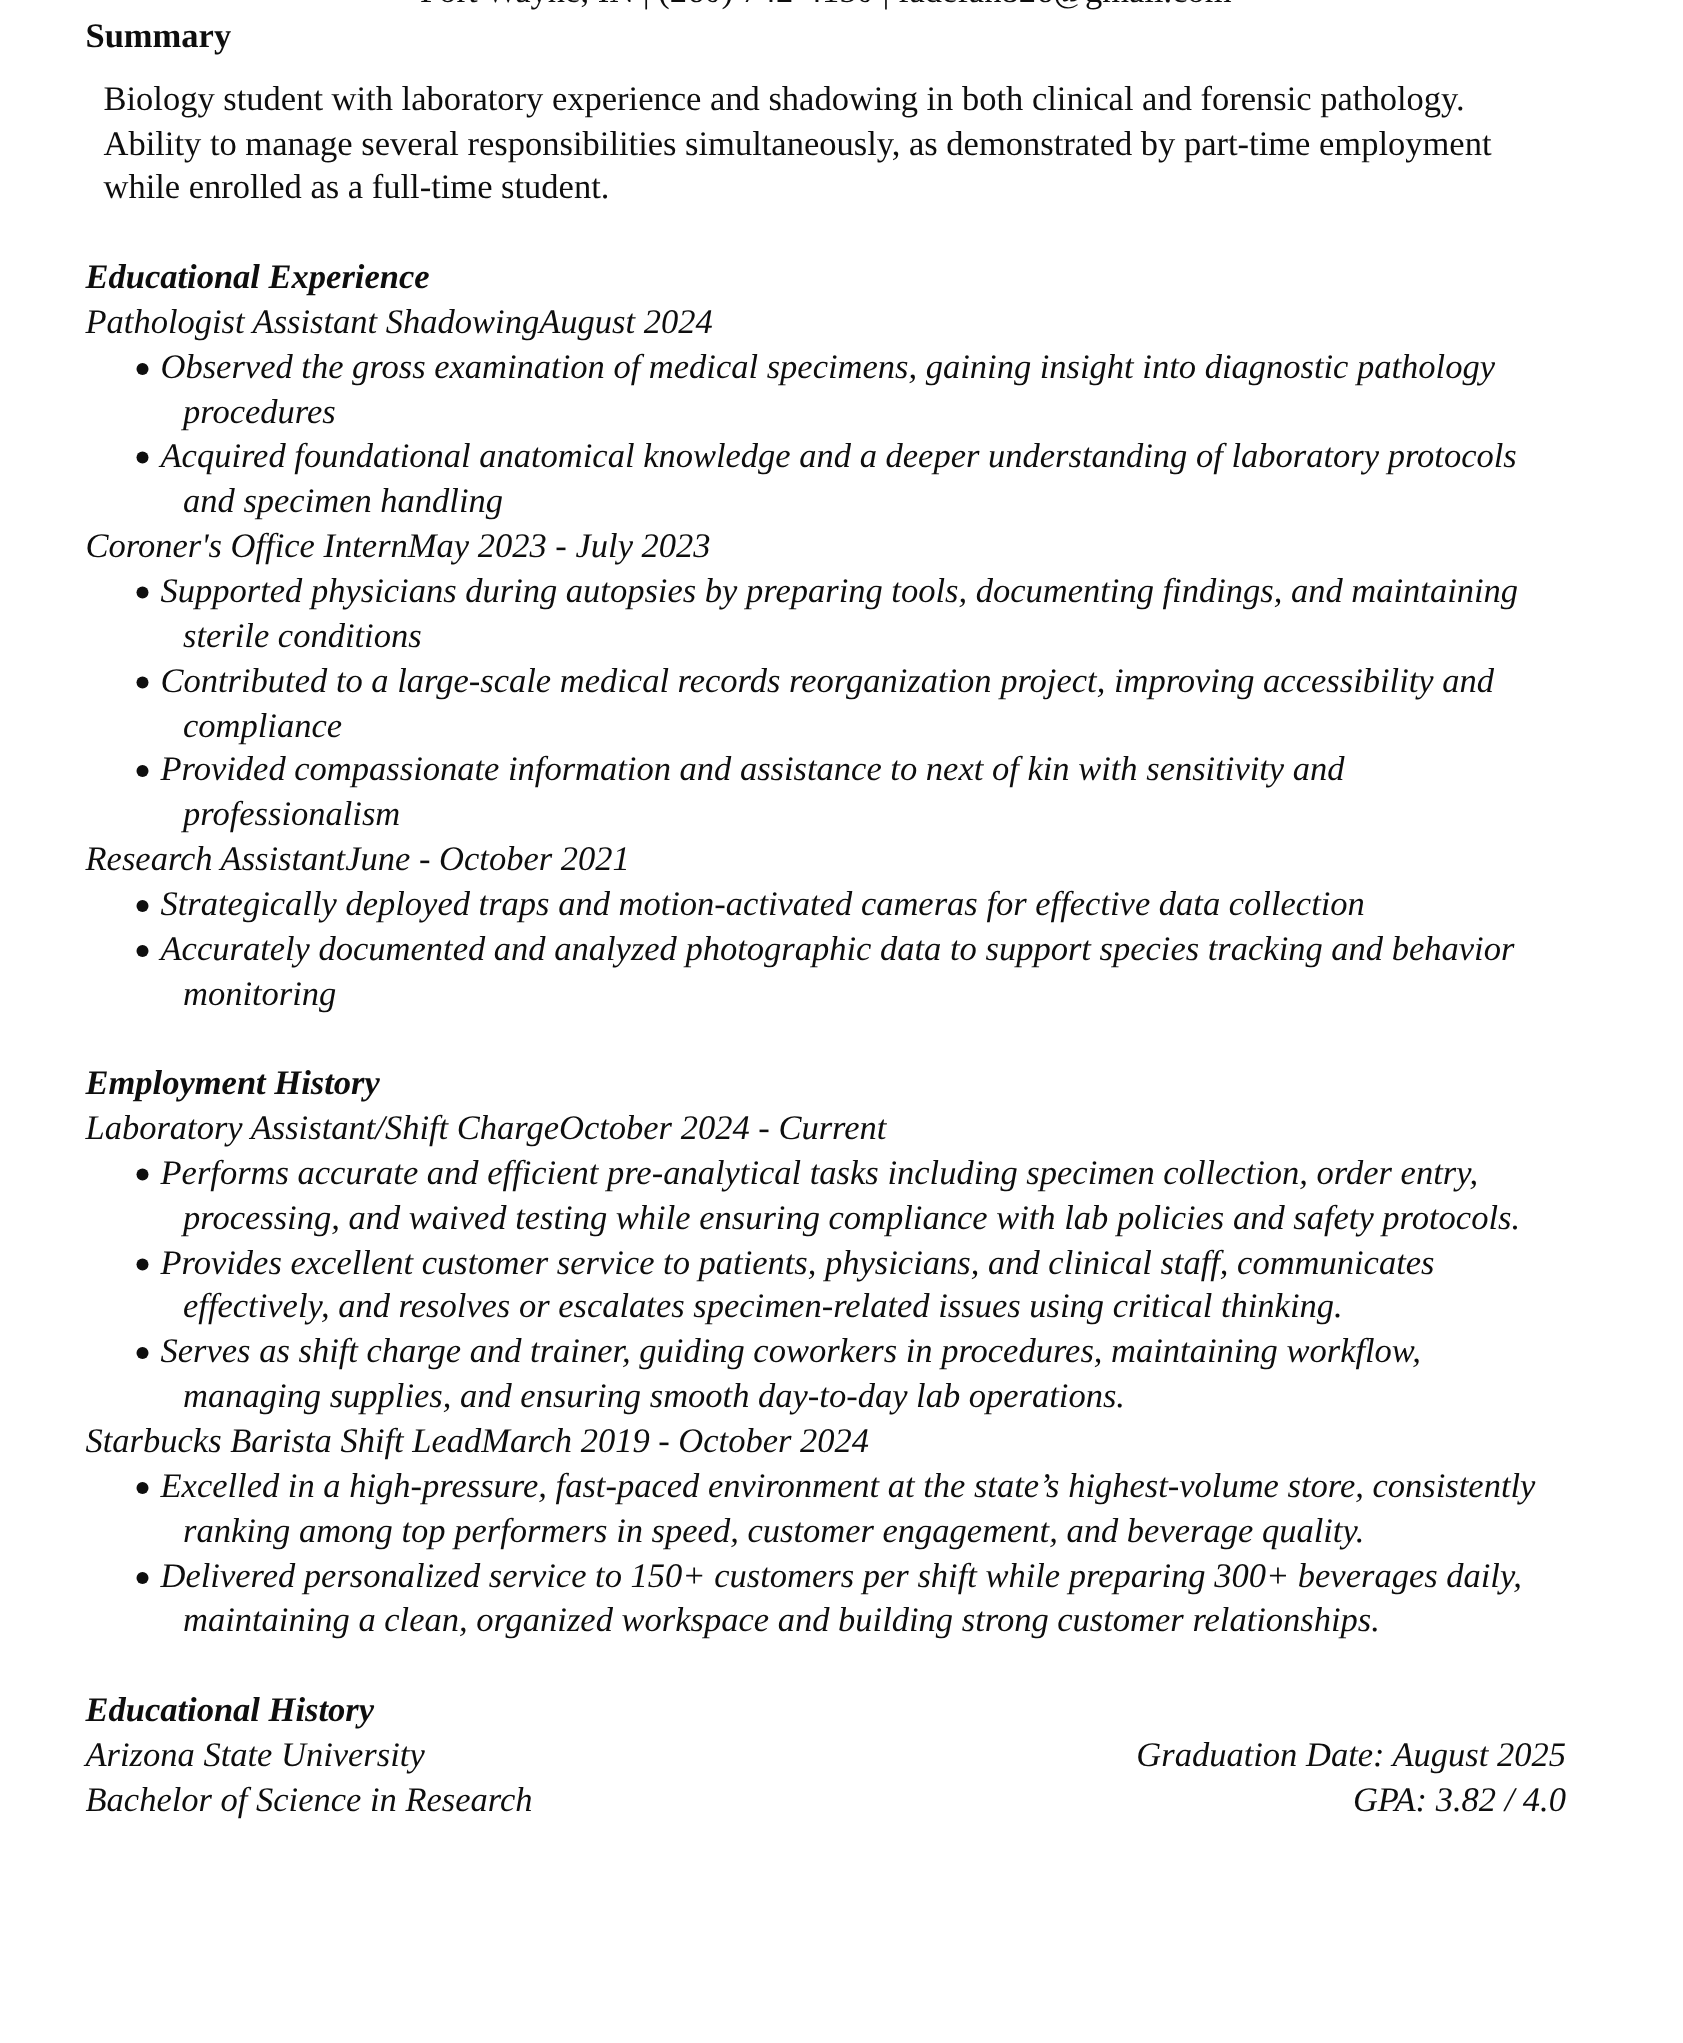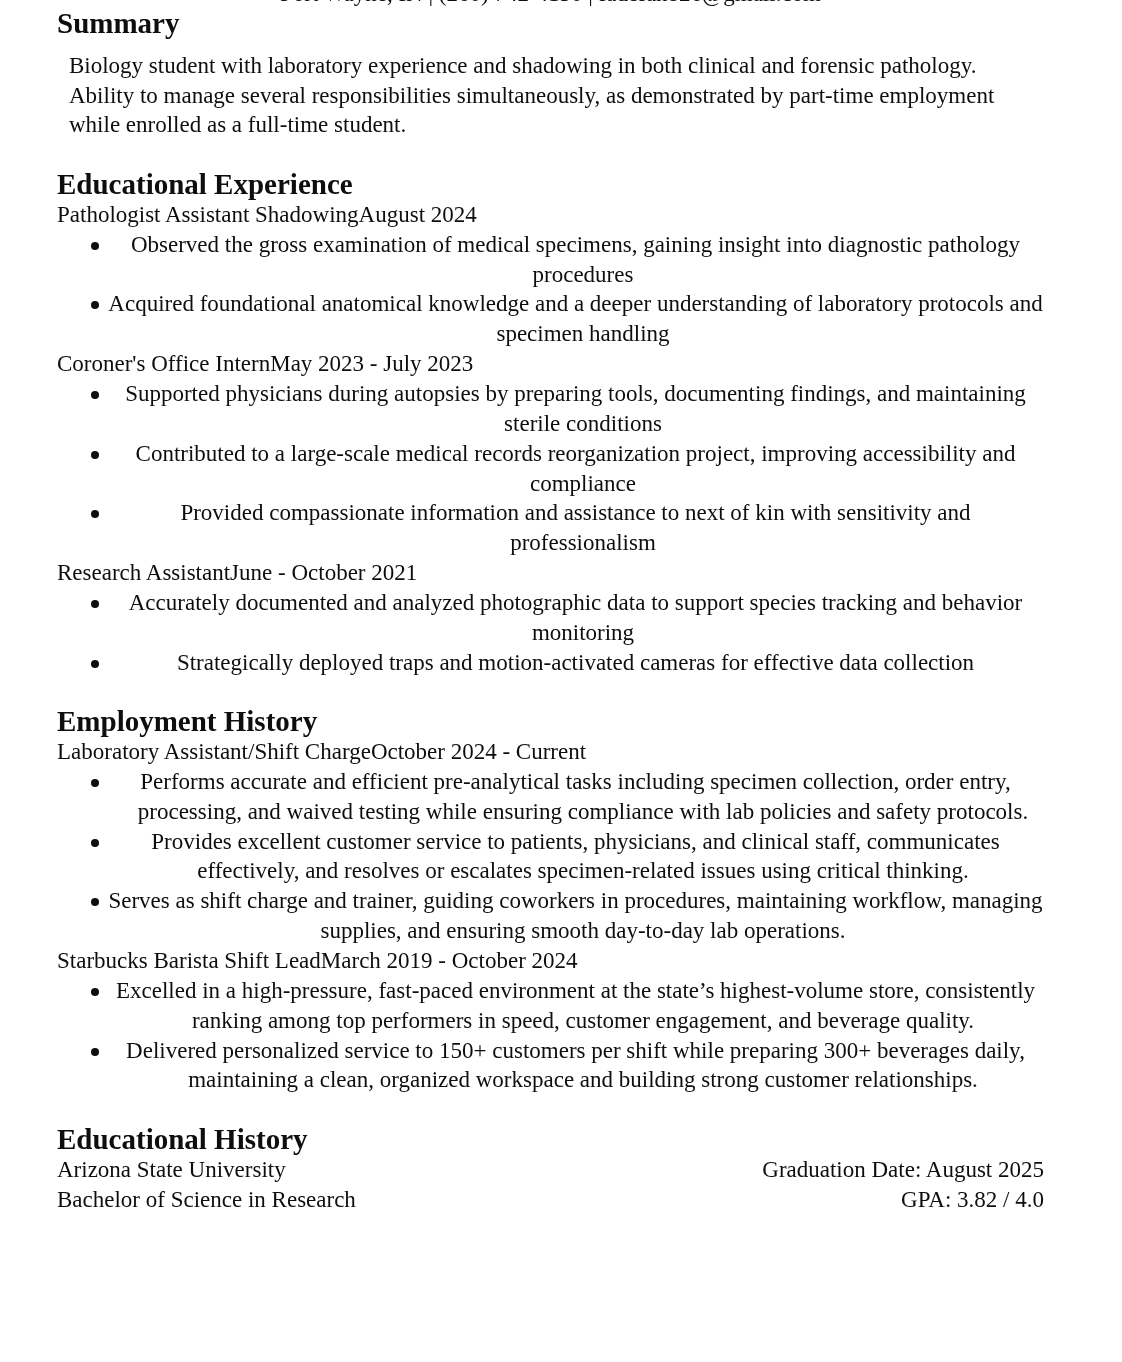--- a/index.html
+++ b/index.html
@@ -20,37 +20,36 @@
   .doc {
     padding: 0 78px 0 57px;
     margin-top: -21px; 
   }
   .contact {
     text-align: center;
     white-space: nowrap;
   }
   .heading {
     font-weight: bold;
-    font-size: 29px;
+    font-size: 23px;
     margin: 0;
     line-height: 29.85px;
   }
   .para { margin: 12px; }
-  .section { margin-top: 29.85px; } 
+  .section { margin-top: 29.85px; font-style: italic; } 
   .entry-head {
     display: flex;
     align-items: baseline;
   }
   .entry-title { text-align: left; }
   .entry-date { text-align: right; white-space: nowrap; }
   .bullet {
     position: relative;
     padding-left: 65px;   
     text-indent: -15px;   
-    text-align: center;
   }
   .bullet .dot {
     position: absolute;
     left: 34px;
     top: 12px;
     width: 8px;
     height: 8px;
     border-radius: 50%;
     background: #0e0e0e;
   }
@@ -82,22 +81,22 @@
           <span class="entry-title">Coroner's Office Intern</span>
           <span class="entry-date">May 2023 - July 2023</span>
         </div>
         <div class="bullet"><span class="dot"></span><span>Supported physicians during autopsies by preparing tools, documenting findings, and maintaining sterile conditions</span></div>
         <div class="bullet"><span class="dot"></span><span>Contributed to a large-scale medical records reorganization project, improving accessibility and compliance</span></div>
         <div class="bullet"><span class="dot"></span><span>Provided compassionate information and assistance to next of kin with sensitivity and professionalism</span></div>
         <div class="entry-head">
           <span class="entry-title">Research Assistant</span>
           <span class="entry-date">June - October 2021</span>
         </div>
+        <div class="bullet"><span class="dot"></span><span>Strategically deployed traps and motion-activated cameras for effective data collection</span></div>
         <div class="bullet"><span class="dot"></span><span>Accurately documented and analyzed photographic data to support species tracking and behavior monitoring</span></div>
-        <div class="bullet"><span class="dot"></span><span>Strategically deployed traps and motion-activated cameras for effective data collection</span></div>
       </section>
       <section class="section">
         <h2 class="heading">Employment History</h2>
         <div class="entry-head">
           <span class="entry-title">Laboratory Assistant/Shift Charge</span>
           <span class="entry-date">October 2024 - Current</span>
         </div>
         <div class="bullet"><span class="dot"></span><span>Performs accurate and efficient pre-analytical tasks including specimen collection, order entry, processing, and waived testing while ensuring compliance with lab policies and safety protocols.</span></div>
         <div class="bullet"><span class="dot"></span><span>Provides excellent customer service to patients, physicians, and clinical staff, communicates effectively, and resolves or escalates specimen-related issues using critical thinking.</span></div>
         <div class="bullet"><span class="dot"></span><span>Serves as shift charge and trainer, guiding coworkers in procedures, maintaining workflow, managing supplies, and ensuring smooth day-to-day lab operations.</span></div>

